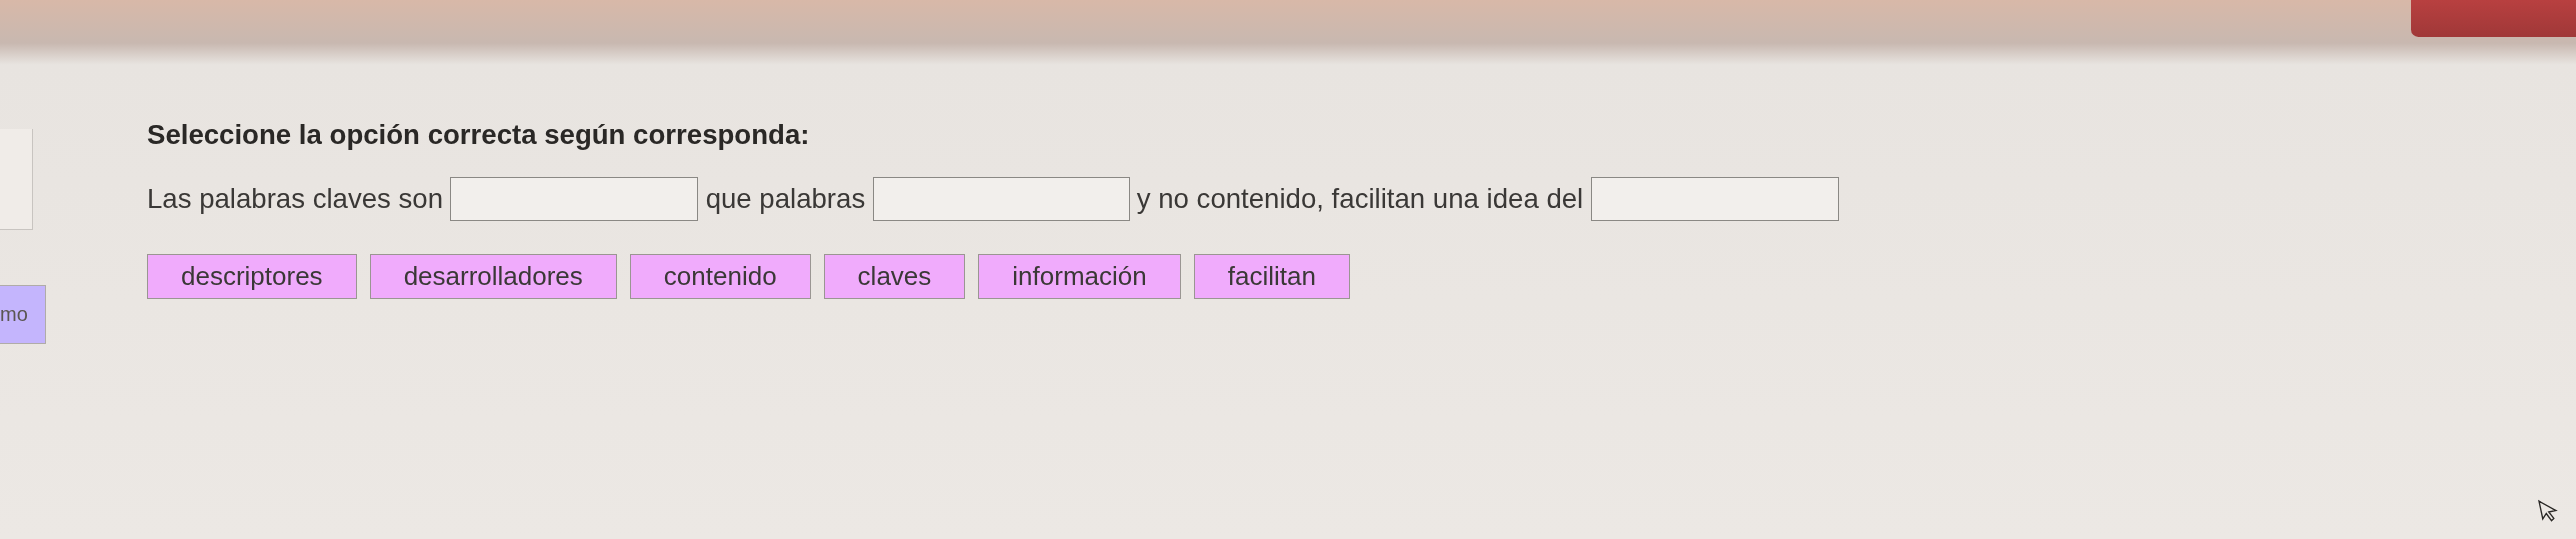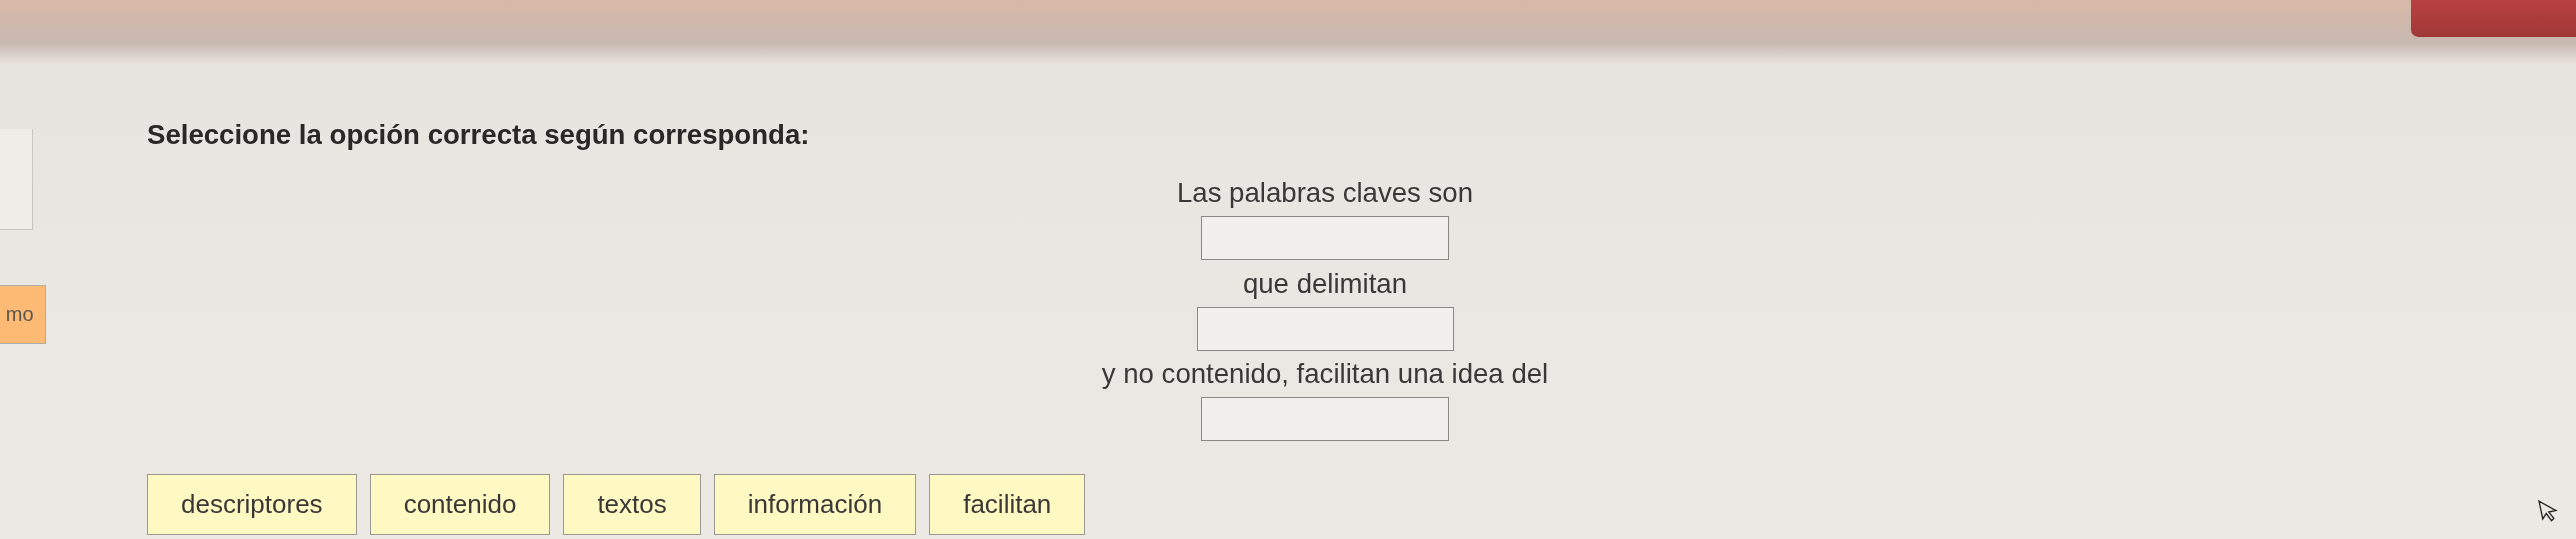--- a/index.html
+++ b/index.html
@@ -19,26 +19,26 @@
       height: 37px;
       background: linear-gradient(180deg, #b84040 0%, #a03838 100%);
       border-bottom-left-radius: 7.3px;
     }
     .left-tab {
       position: absolute;
       left: 0;
       top: 285px;
       width: 46px;
       height: 59px;
-      background: #fdba74;
+      background: #c4b5fd;
       border: 0.9px solid #b0aca8;
       border-left: none;
       display: flex;
       align-items: center;
-      justify-content: center;
+      justify-content: flex-start;
       padding-right: 5.5px;
       font-size: 20px;
       color: #5a5652;
     }
     .left-edge {
       position: absolute;
       left: 0;
       top: 129px;
       width: 33px;
       height: 101px;
@@ -59,21 +59,20 @@
       margin-bottom: 26px;
     }
     .sentence-row {
       display: flex;
       align-items: center;
       flex-wrap: wrap;
       gap: 7.3px;
       font-size: 27.6px;
       color: #3a3836;
       margin-bottom: 33px;
-      flex-direction: column;
     }
     .sentence-text {
       white-space: nowrap;
     }
     .dropzone {
       display: inline-block;
       min-width: 248px;
       height: 44px;
       border: 0.9px solid #8a8884;
       background: #f2efec;
@@ -82,22 +81,22 @@
     .dropzone.wide {
       min-width: 257px;
     }
     .options-row {
       display: flex;
       gap: 13px;
       flex-wrap: wrap;
     }
     .option {
       border: 0.9px solid #9a9692;
-      background: #fef9c3;
-      padding: 14px 33px;
+      background: #f0abfc;
+      padding: 6px 33px;
       font-size: 26px;
       color: #3a3836;
       cursor: grab;
       user-select: none;
     }
     .cursor {
       position: absolute;
       right: 16.5px;
       bottom: 9.2px;
       font-size: 26px;
@@ -116,30 +115,31 @@
   <span>mo</span>
 </div>
 
 <div class="question-area">
 
   <div class="question-title">Seleccione la opción correcta según corresponda:</div>
 
   <div class="sentence-row">
     <span class="sentence-text">Las palabras claves son</span>
     <span class="dropzone"></span>
-    <span class="sentence-text">que delimitan</span>
+    <span class="sentence-text">que palabras</span>
     <span class="dropzone wide"></span>
     <span class="sentence-text">y no contenido, facilitan una idea del</span>
     <span class="dropzone"></span>
   </div>
 
   <div class="options-row">
     <div class="option">descriptores</div>
+    <div class="option">desarrolladores</div>
     <div class="option">contenido</div>
-    <div class="option">textos</div>
+    <div class="option">claves</div>
     <div class="option">información</div>
     <div class="option">facilitan</div>
   </div>
 
 </div>
 
 <div class="cursor">
   <svg width="20" height="26" viewBox="0 0 22 28">
     <path d="M2 2 L2 22 L7 17 L11 26 L14 24 L10 16 L18 16 Z" fill="none" stroke="#2a2826" stroke-width="1.5"></path>
   </svg>

